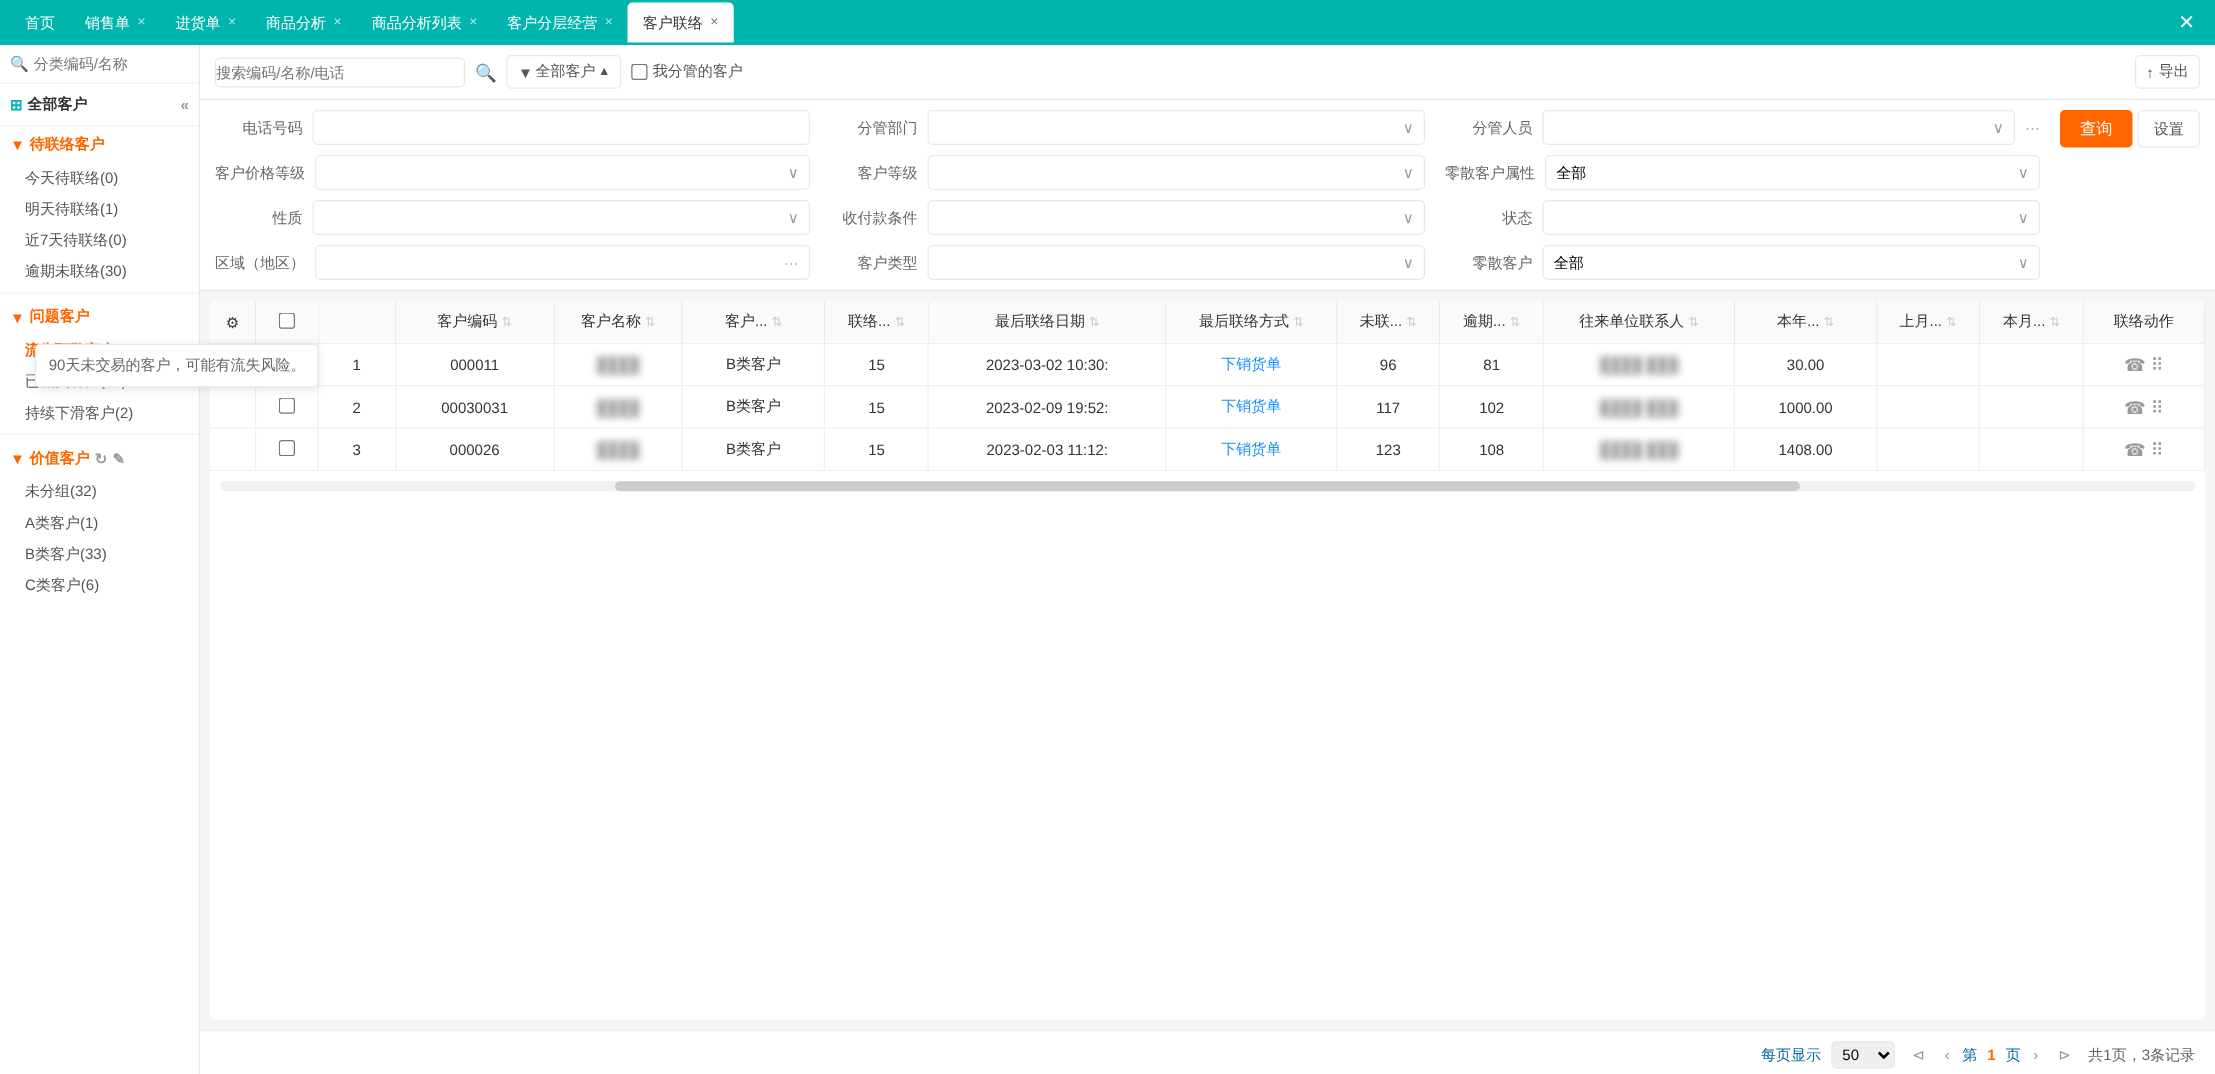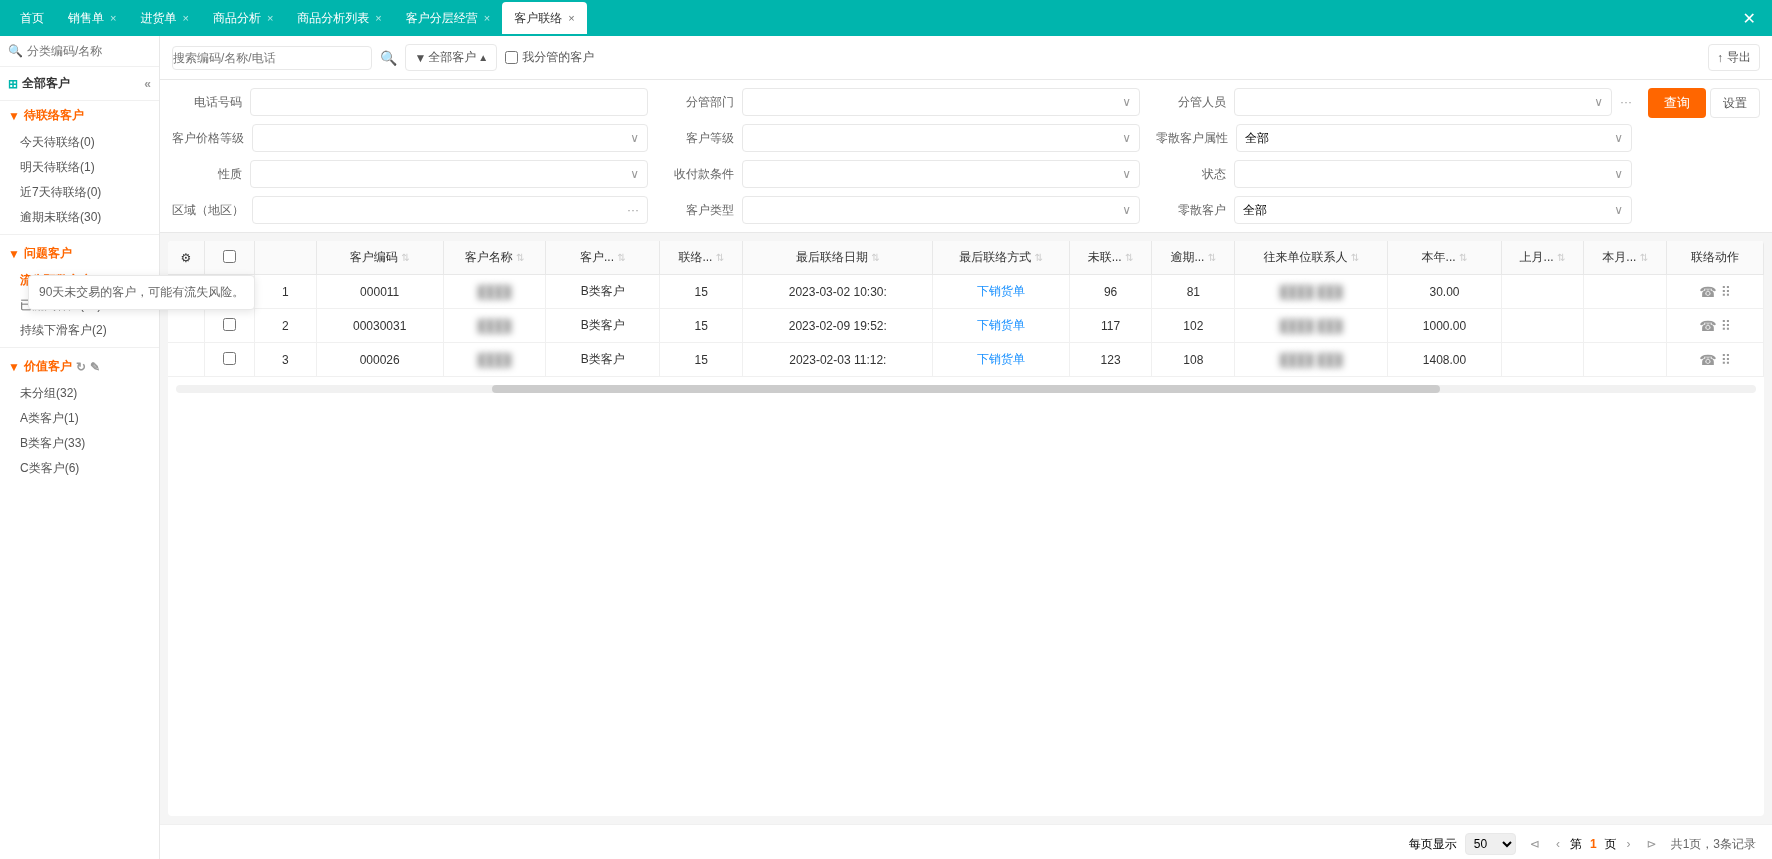--- a/index.html
+++ b/index.html
@@ -298,21 +298,21 @@
     
     .pagination {
       display: flex;
       align-items: center;
       justify-content: flex-end;
       padding: 8px 16px;
       background: #fff;
       border-top: 1px solid #f0f0f0;
       gap: 8px;
     }
-    .pagination .page-size-label { color: #000000; }
+    .pagination .page-size-label { color: #0369a1; }
     .page-size-select {
       border: 1px solid #e8e8e8;
       border-radius: 4px;
       padding: 2px 4px;
       font-size: 12px;
     }
     .page-nav {
       display: flex;
       align-items: center;
       gap: 4px;

